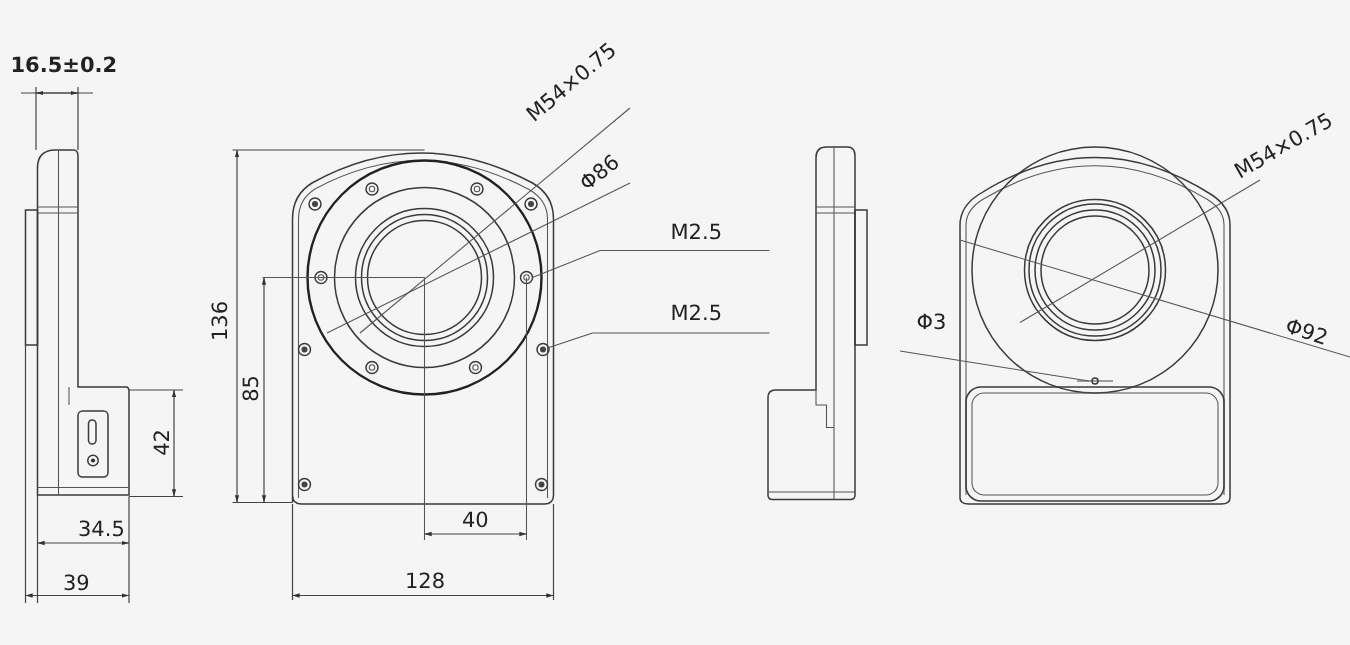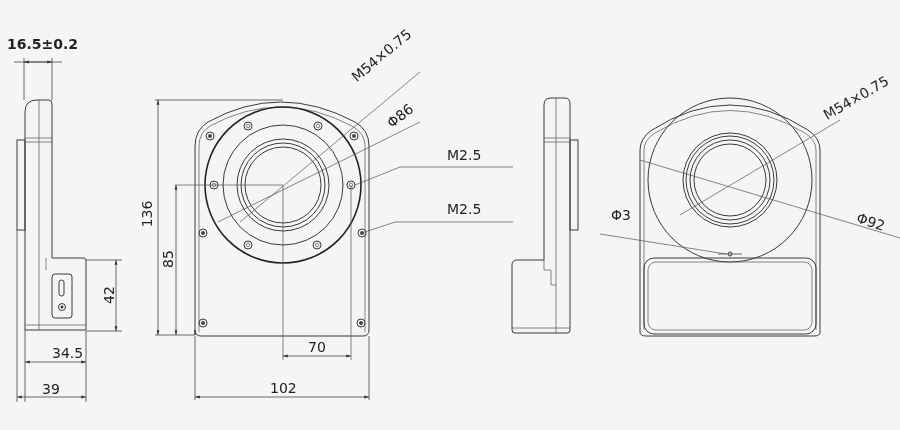--- a/index.html
+++ b/index.html
@@ -143,22 +143,22 @@
   </g>
 </svg>
 
 <span class="txt" style="left:7px;top:37px;font-weight:bold;">16.5±0.2</span>
 <span class="txt rot-ccw" style="left:100px;top:288px;">42</span>
 <span class="txt" style="left:40px;top:346px;margin-left:12px;">34.5</span>
 <span class="txt" style="left:42px;top:382px;text-align:right;">39</span>
 
 <span class="txt rot-ccw" style="left:134px;top:207px;">136</span>
 <span class="txt rot-ccw" style="left:159px;top:252px;">85</span>
-<span class="txt" style="left:308px;top:340px;">70</span>
-<span class="txt" style="left:270px;top:381px;">102</span>
+<span class="txt" style="left:308px;top:340px;">40</span>
+<span class="txt" style="left:270px;top:381px;">128</span>
 <span class="txt" style="left:358px;top:70px;transform:rotate(-40deg);transform-origin:left bottom;">M54×0.75</span>
 <span class="txt" style="left:393px;top:116px;transform:rotate(-38deg);transform-origin:left bottom;">Φ86</span>
 <span class="txt" style="left:447px;top:148px;">M2.5</span>
 <span class="txt" style="left:447px;top:202px;">M2.5</span>
 
 <span class="txt" style="left:828px;top:108px;transform:rotate(-30deg);transform-origin:left bottom;">M54×0.75</span>
 <span class="txt" style="left:855px;top:210px;transform:rotate(18deg);transform-origin:left bottom;">Φ92</span>
 <span class="txt" style="left:611px;top:208px;">Φ3</span>
 
 </body></html>

